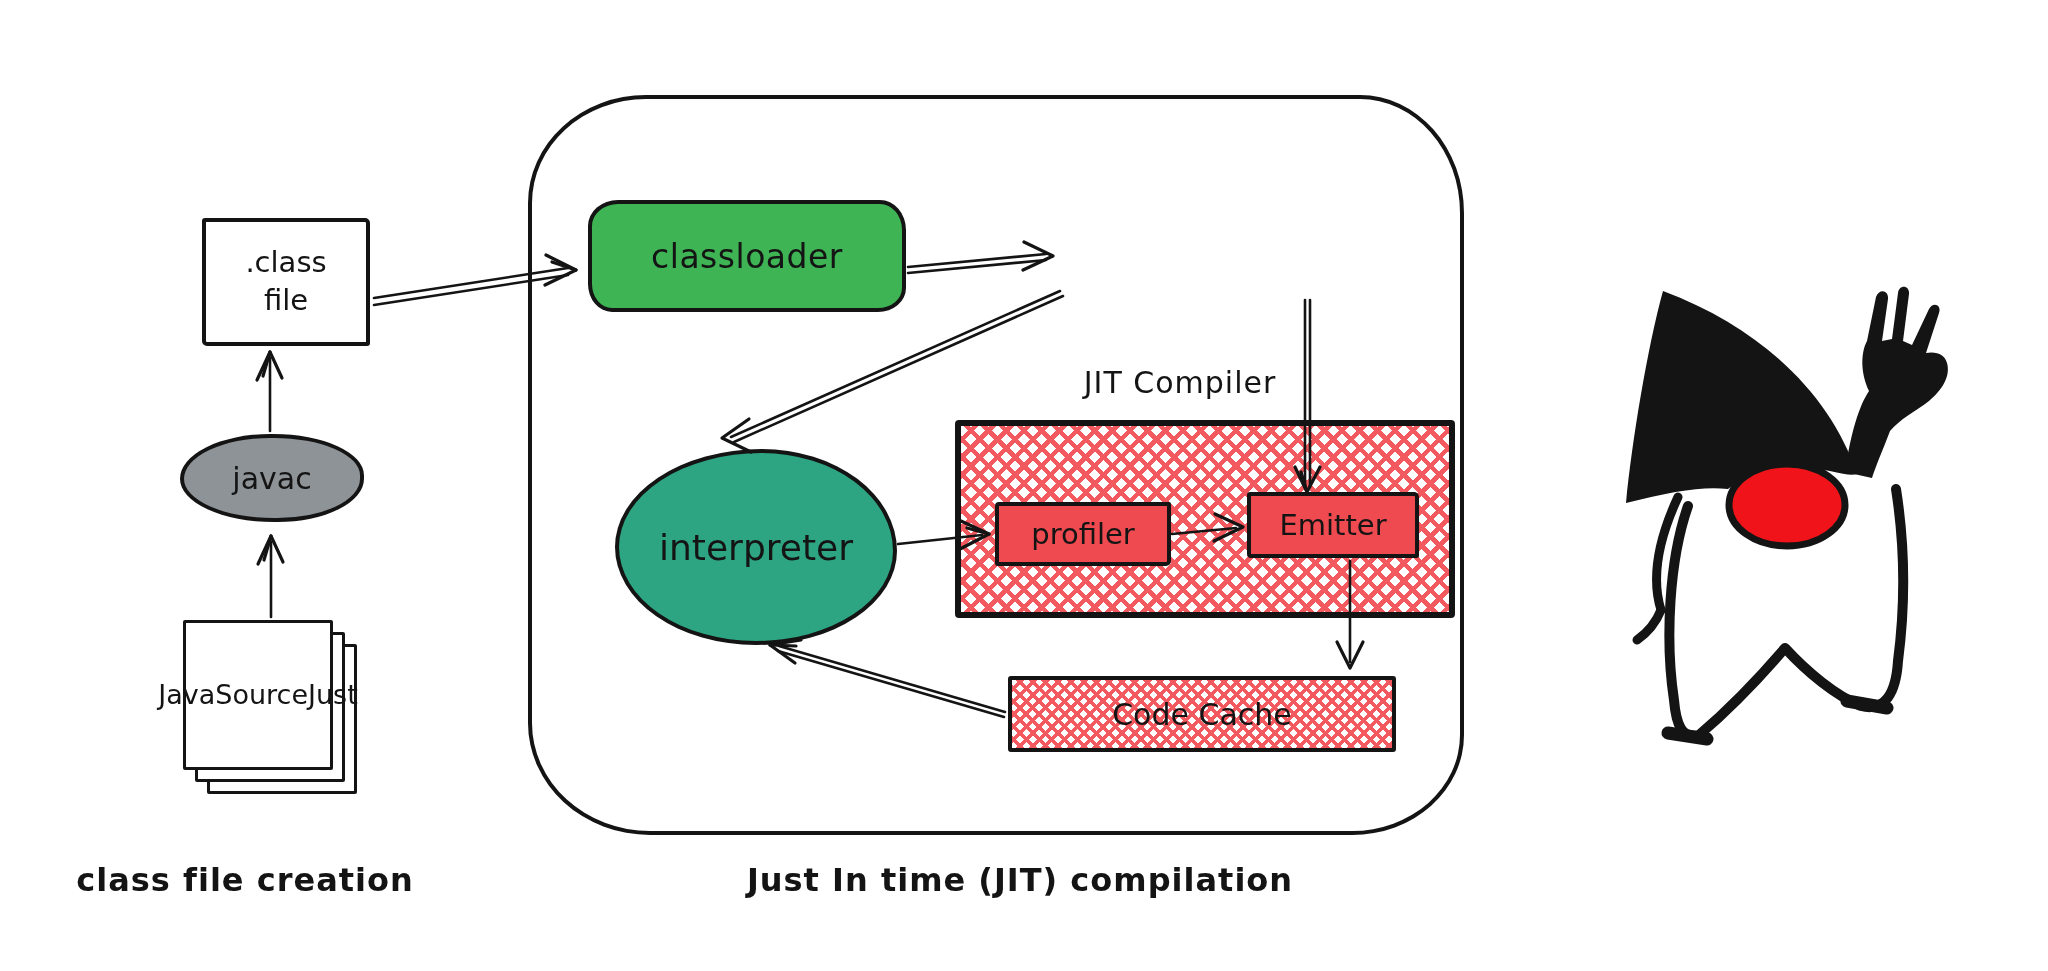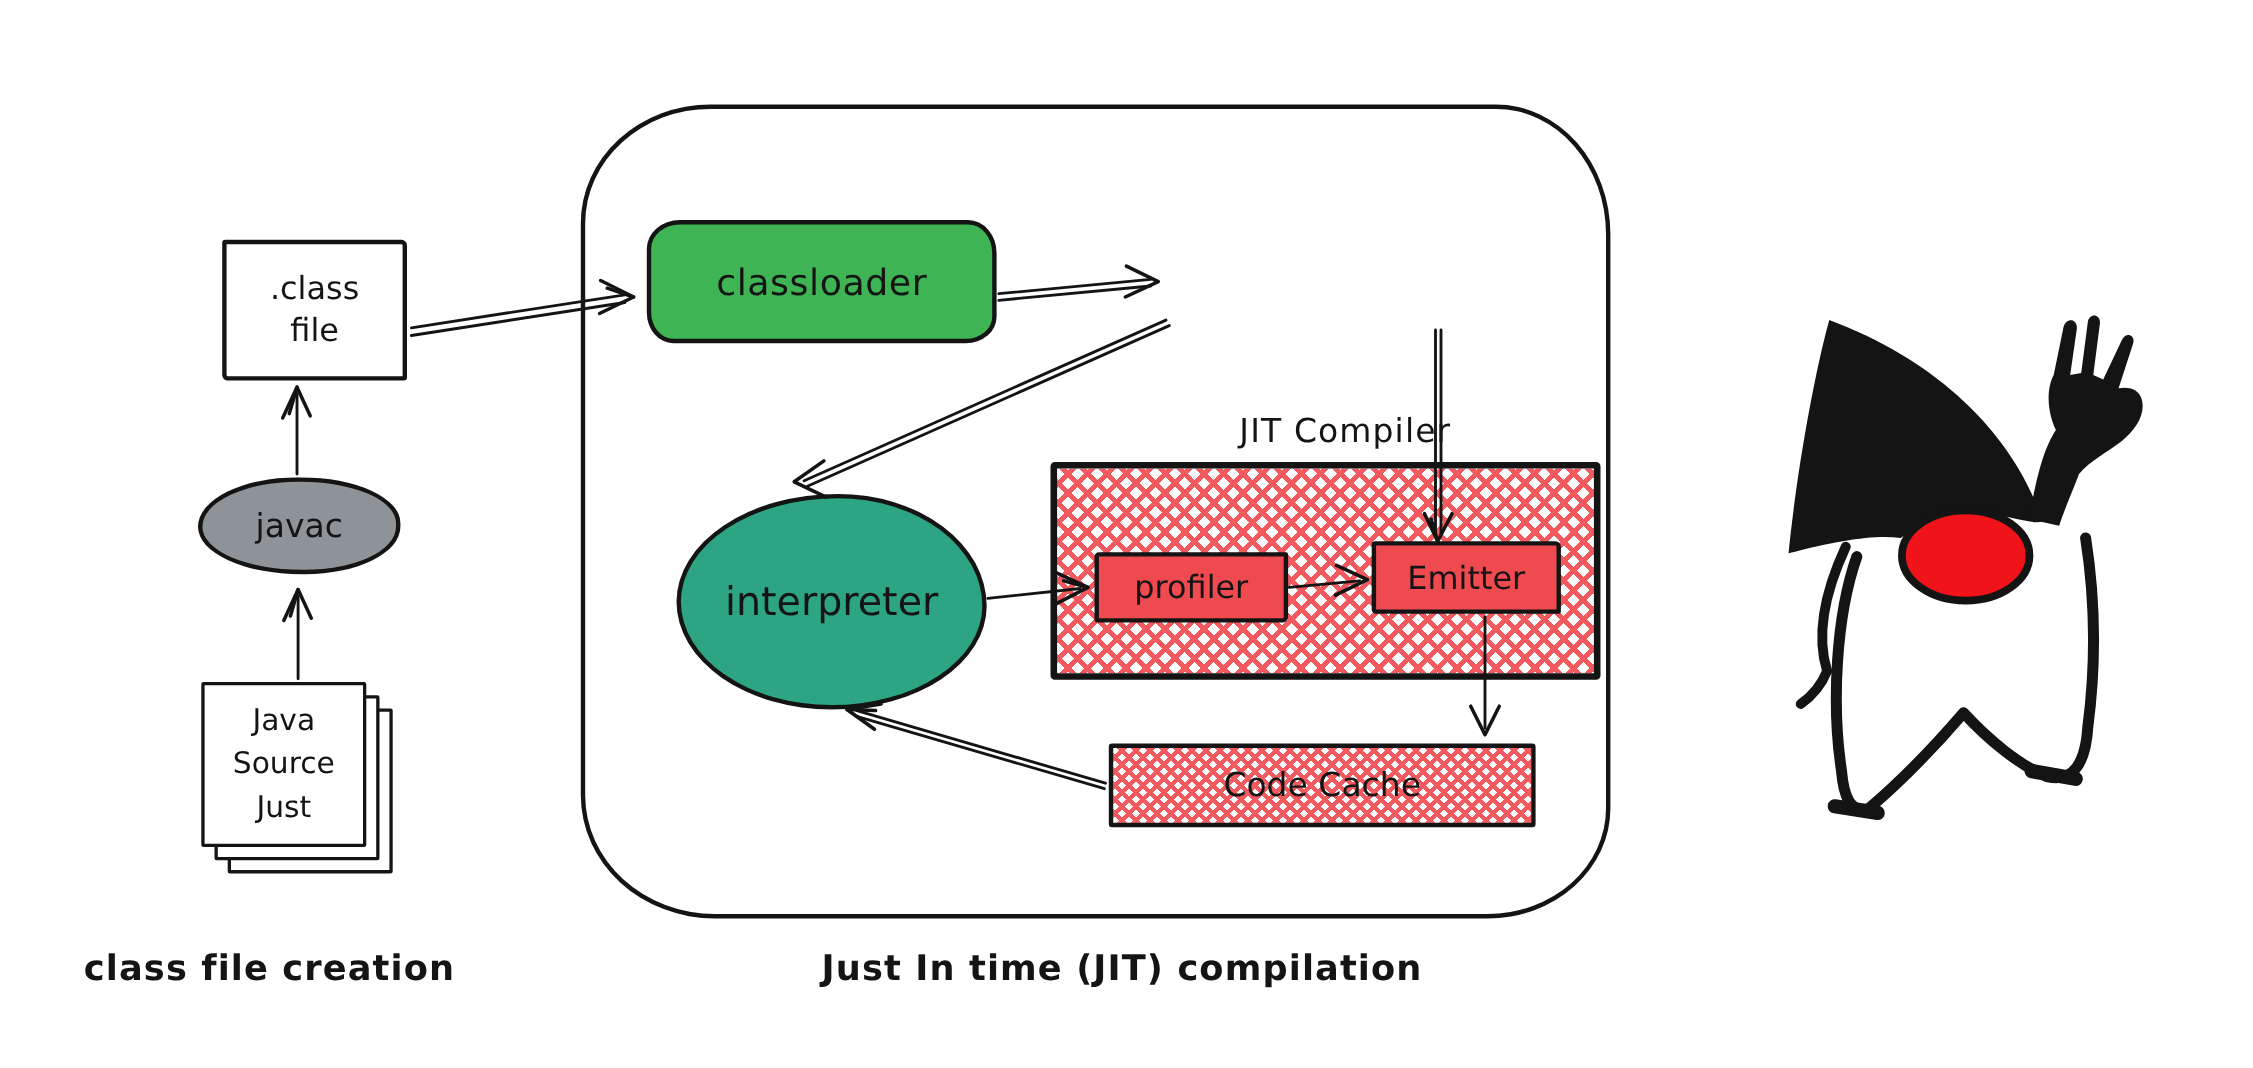--- a/index.html
+++ b/index.html
@@ -46,22 +46,22 @@
     left:1062px;top:215px;width:318px;height:83px;
     border:4px solid var(--ink);border-radius:3px;
     background-color:#fff;
     background-image:repeating-linear-gradient(118deg,
       rgba(62,179,128,0) 0 5px, var(--hatch-green) 5px 9px);
     font-size:31px;letter-spacing:.5px;z-index:2;
   }
 
   
   .jit-label{
-    left:1103px;top:362px;width:240px;height:40px;
-    font-size:30px;letter-spacing:1px;z-index:2;margin-top:10px;
+    left:1060px;top:362px;width:240px;height:40px;
+    font-size:30px;letter-spacing:1px;z-index:2;
   }
   .jit-box{
     left:955px;top:420px;width:500px;height:198px;
     border:6px solid var(--ink);border-radius:4px;
     background-color:#fff;
     background-image:
       repeating-linear-gradient(45deg,  rgba(242,90,96,0) 0 8px, var(--hatch-red) 8px 12.5px),
       repeating-linear-gradient(135deg, rgba(242,90,96,0) 0 8px, var(--hatch-red) 8px 12.5px);
     z-index:2;
   }
@@ -112,21 +112,21 @@
     font-size:30px;z-index:2;
   }
   .sheet{
     background:#fff;border:3px solid var(--ink);border-radius:2px;
     width:150px;height:150px;
   }
   .sheet-back2{left:207px;top:644px;z-index:2;}
   .sheet-back1{left:195px;top:632px;z-index:3;}
   .sheet-front{
     left:183px;top:620px;z-index:4;
-    font-size:27px;line-height:1.45;flex-direction:column;
+    font-size:27px;line-height:1.45;flex-direction:row;
   }
 
   .caption{
     font-size:32px;font-weight:bold;letter-spacing:1px;z-index:2;
   }
   .caption-left{left:30px;top:850px;width:430px;height:60px;}
   .caption-jit{left:600px;top:850px;width:840px;height:60px;}
 
   
   .overlay{

